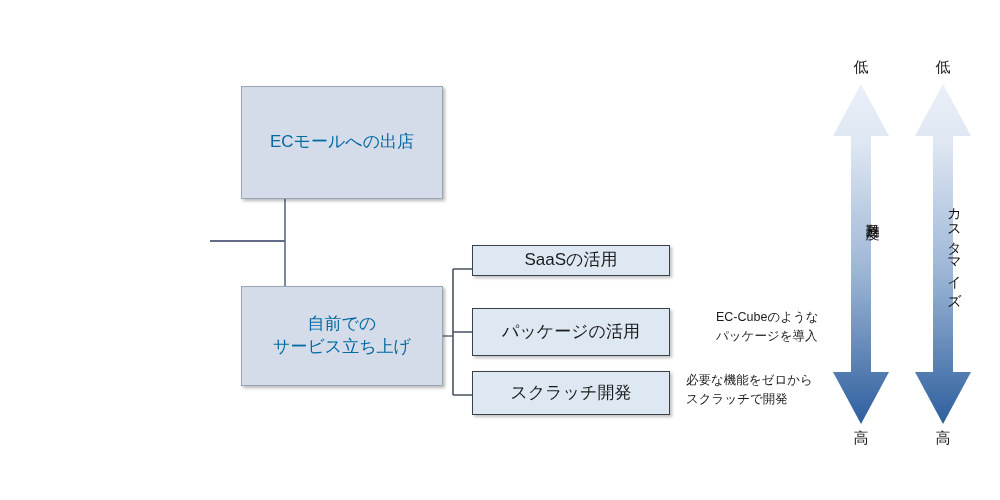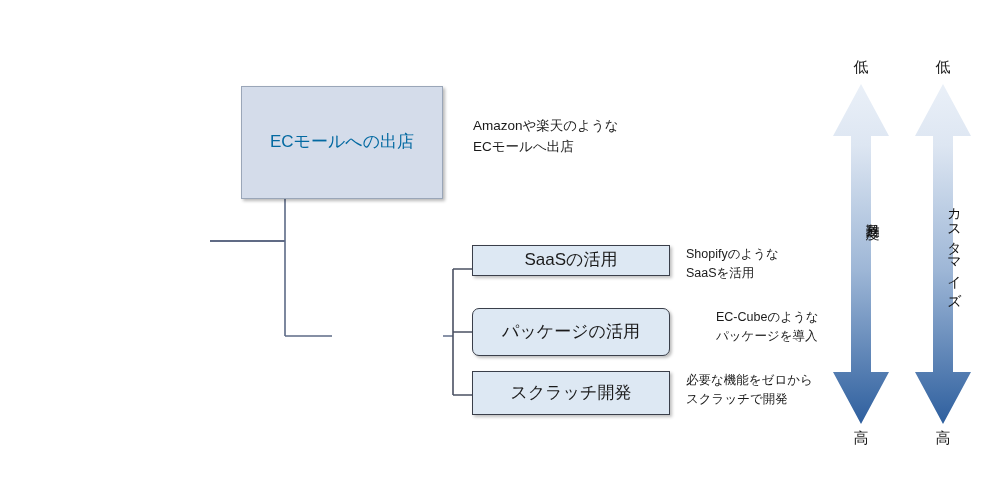--- a/index.html
+++ b/index.html
@@ -152,32 +152,30 @@
     <line x1="453" y1="269" x2="493" y2="269" stroke="#4a5062" stroke-width="1.6"></line>
 
     <line x1="453" y1="332" x2="493" y2="332" stroke="#4a5062" stroke-width="1.6"></line>
 
     <line x1="453" y1="395" x2="493" y2="395" stroke="#4a5062" stroke-width="1.6"></line>
   </svg>
 
 
   <div class="node node-l2" id="node-ecmall" style="white-space: pre-line;">ECモールへの出店</div>
 
+  <div class="node node-l2" id="node-inhouse" style="white-space: pre-line;">自前での
+サービス立ち上げ</div>
 
   <div class="node node-l3" id="node-saas" style="white-space: pre-line;">SaaSの活用</div>
 
-  <div class="node node-l3" id="node-package" style="white-space: pre-line; border-radius: 7px;">パッケージの活用</div>
+  <div class="node node-l3" id="node-package" style="white-space: pre-line;">パッケージの活用</div>
 
   <div class="node node-l3" id="node-scratch" style="white-space: pre-line;">スクラッチ開発</div>
 
-  <div class="annot" id="annot-ecmall" style="white-space: pre-line;">Amazonや楽天のような
-ECモールへ出店</div>
-
-  <div class="annot" id="annot-saas" style="white-space: pre-line;">Shopifyのような
-SaaSを活用</div>
+
 
   <div class="annot" id="annot-package" style="white-space: pre-line;">EC-Cubeのような
 パッケージを導入</div>
 
   <div class="annot" id="annot-scratch" style="white-space: pre-line;">必要な機能をゼロから
 スクラッチで開発</div>
 
   <div class="arrow-group" id="arrow-group-difficulty">
     <div class="arrow-cap-label arrow-cap-top">低</div>
 

